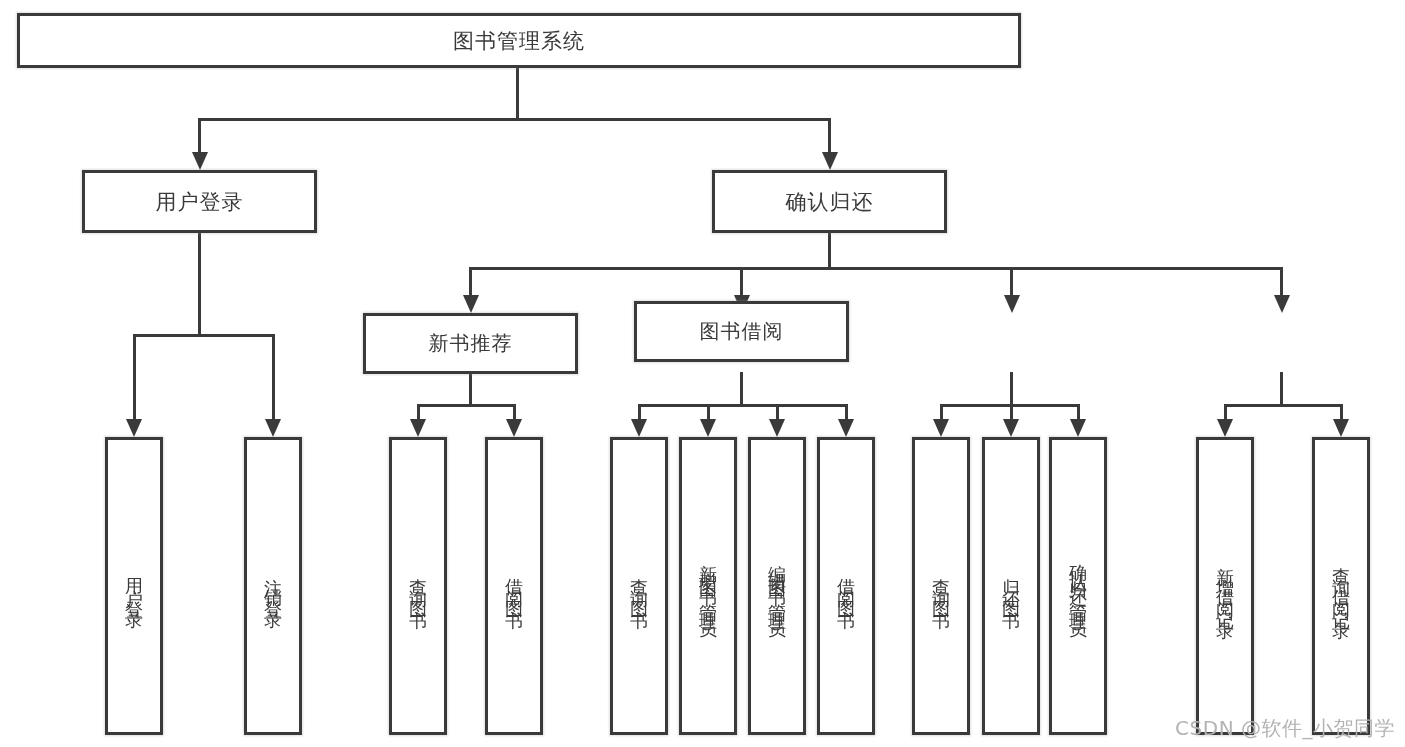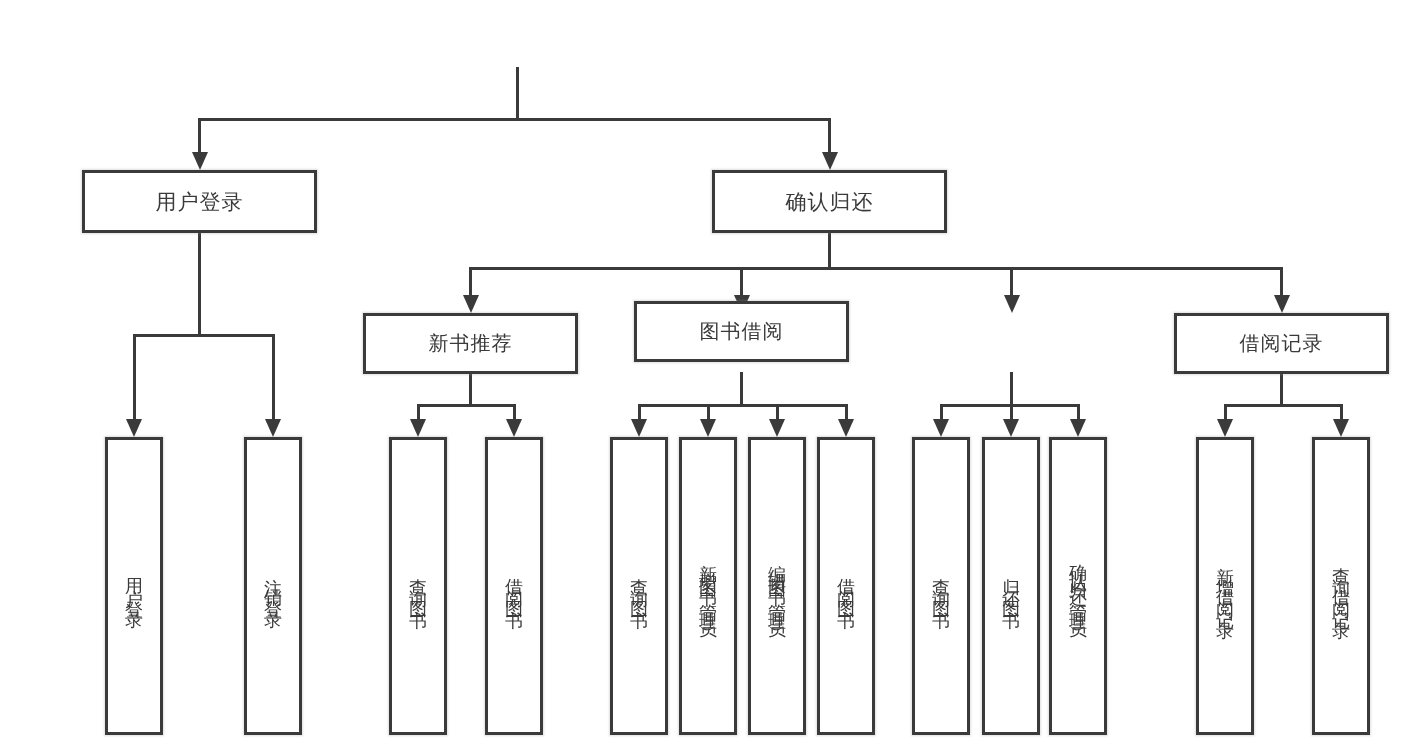--- a/index.html
+++ b/index.html
@@ -89,36 +89,36 @@
   <div class="vline" style="left:1077px;top:404px;height:15px"></div>
   <div class="arrow" style="left:1070px;top:419px"></div>
 
   <div class="vline" style="left:1280px;top:372px;height:35px"></div>
   <div class="hline" style="left:1224px;top:404px;width:119px"></div>
   <div class="vline" style="left:1224px;top:404px;height:15px"></div>
   <div class="arrow" style="left:1217px;top:419px"></div>
   <div class="vline" style="left:1340px;top:404px;height:15px"></div>
   <div class="arrow" style="left:1333px;top:419px"></div>
 
+  <div class="box" style="left:17px;top:13px;width:1004px;height:55px">
+    <span class="lbl t21">图书管理系统</span>
+  </div>
 
   <div class="box" style="left:82px;top:170px;width:235px;height:63px">
     <span class="lbl t21">用户登录</span>
   </div>
   <div class="box" style="left:712px;top:170px;width:235px;height:63px">
     <span class="lbl t21">确认归还</span>
   </div>
 
   <div class="box" style="left:363px;top:313px;width:215px;height:61px">
     <span class="lbl t20">新书推荐</span>
   </div>
   <div class="box" style="left:634px;top:301px;width:215px;height:61px">
     <span class="lbl t20">图书借阅</span>
-  </div>
-  <div class="box" style="left:1174px;top:313px;width:215px;height:61px">
-    <span class="lbl t20">借阅记录</span>
   </div>
 
   <div class="box vbox" style="left:105px;top:437px;width:58px;height:298px">
     <span class="lbl sp-wide">用户登录</span>
   </div>
   <div class="box vbox" style="left:244px;top:437px;width:58px;height:298px">
     <span class="lbl sp-wide">注销登录</span>
   </div>
 
   <div class="box vbox" style="left:389px;top:437px;width:58px;height:298px">
@@ -151,14 +151,15 @@
     <span class="lbl sp-tight">确认归还（管理员）</span>
   </div>
 
   <div class="box vbox" style="left:1196px;top:437px;width:58px;height:298px">
     <span class="lbl sp-wide">新增借阅记录</span>
   </div>
   <div class="box vbox" style="left:1312px;top:437px;width:58px;height:298px">
     <span class="lbl sp-wide">查询借阅记录</span>
   </div>
 
+  <div class="watermark">CSDN @软件_小贺同学</div>
 
 </div>
 
 </body></html>

